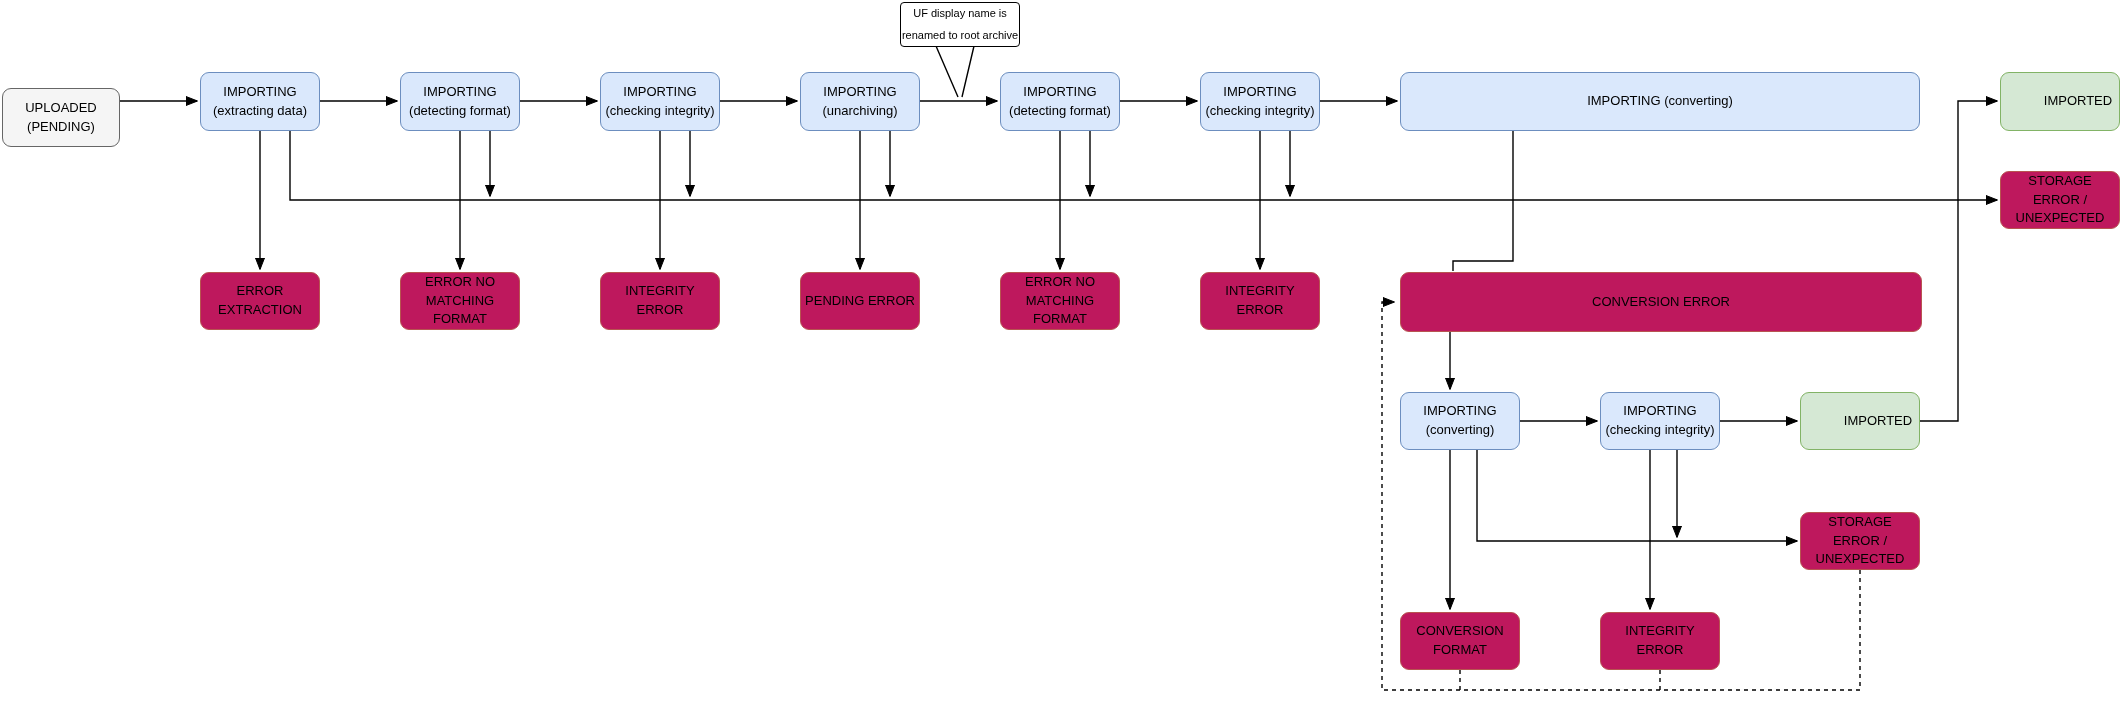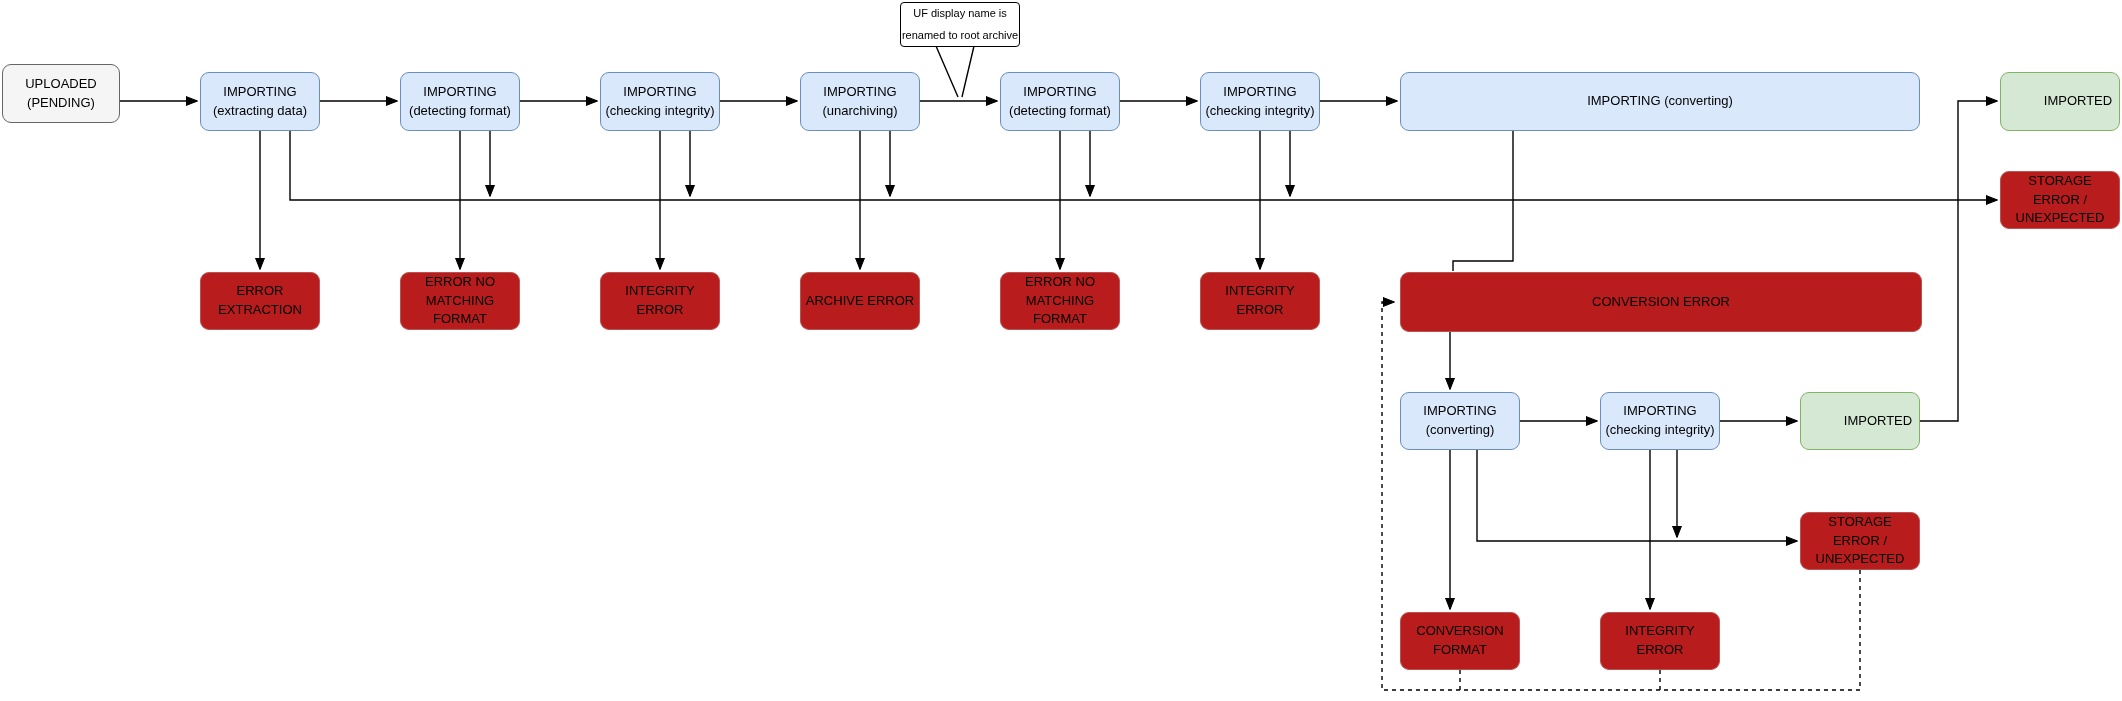--- a/index.html
+++ b/index.html
@@ -21,21 +21,21 @@
     align-items: center;
     justify-content: center;
     text-align: center;
     font-size: 13px;
     line-height: 1.45;
     white-space: pre-line;
     padding: 2px 4px;
     z-index: 2;
   }
   .blue  { background: #dae8fc; border-color: #6c8ebf; }
-  .red   { background: #b91c1c; border-color: #b85450; text-align: center; }
+  .red   { background: #be185d; border-color: #b85450; text-align: center; }
   .green { background: #d5e8d4; border-color: #82b366; padding-left: 40px; }
   .grey  { background: #f5f5f5; border-color: #666666; }
   .callout {
     position: absolute;
     box-sizing: border-box;
     background: #ffffff;
     border: 1.3px solid #000000;
     border-radius: 4px;
     display: flex;
     align-items: center;
@@ -102,21 +102,21 @@
       <path d="M1650,450 V609" marker-end="url(#arr)"></path>
 
       <path stroke-dasharray="4 4" d="M1860,570 V690 H1382 V302 H1394" marker-end="url(#arr)"></path>
       <path stroke-dasharray="4 4" d="M1460,670 V690"></path>
       <path stroke-dasharray="4 4" d="M1660,670 V690"></path>
 
       <path d="M936,46 L958,97 M974,46 L962,97"></path>
     </g>
   </svg>
 
-  <div class="node grey" style="left:2px;top:64px;width:118px;height:59px">UPLOADED
+  <div class="node grey" style="left:2px;top:88px;width:118px;height:59px">UPLOADED
 (PENDING)</div>
   <div class="node blue" style="left:200px;top:72px;width:120px;height:59px">IMPORTING
 (extracting data)</div>
   <div class="node blue" style="left:400px;top:72px;width:120px;height:59px">IMPORTING
 (detecting format)</div>
   <div class="node blue" style="left:600px;top:72px;width:120px;height:59px">IMPORTING
 (checking integrity)</div>
   <div class="node blue" style="left:800px;top:72px;width:120px;height:59px">IMPORTING
 (unarchiving)</div>
   <div class="node blue" style="left:1000px;top:72px;width:120px;height:59px">IMPORTING
@@ -129,21 +129,21 @@
 UNEXPECTED</div>
 
   <div class="callout" style="left:900px;top:2px;width:120px;height:45px">UF display name is
 renamed to root archive</div>
 
   <div class="node red" style="left:200px;top:272px;width:120px;height:58px">ERROR
 EXTRACTION</div>
   <div class="node red" style="left:400px;top:272px;width:120px;height:58px">ERROR NO
 MATCHING FORMAT</div>
   <div class="node red" style="left:600px;top:272px;width:120px;height:58px">INTEGRITY ERROR</div>
-  <div class="node red" style="left:800px;top:272px;width:120px;height:58px">ARCHIVE ERROR</div>
+  <div class="node red" style="left:800px;top:272px;width:120px;height:58px">PENDING ERROR</div>
   <div class="node red" style="left:1000px;top:272px;width:120px;height:58px">ERROR NO
 MATCHING FORMAT</div>
   <div class="node red" style="left:1200px;top:272px;width:120px;height:58px">INTEGRITY ERROR</div>
   <div class="node red" style="left:1400px;top:272px;width:522px;height:60px">CONVERSION ERROR</div>
 
   <div class="node blue" style="left:1400px;top:392px;width:120px;height:58px">IMPORTING
 (converting)</div>
   <div class="node blue" style="left:1600px;top:392px;width:120px;height:58px">IMPORTING
 (checking integrity)</div>
   <div class="node green" style="left:1800px;top:392px;width:120px;height:58px">IMPORTED</div>

